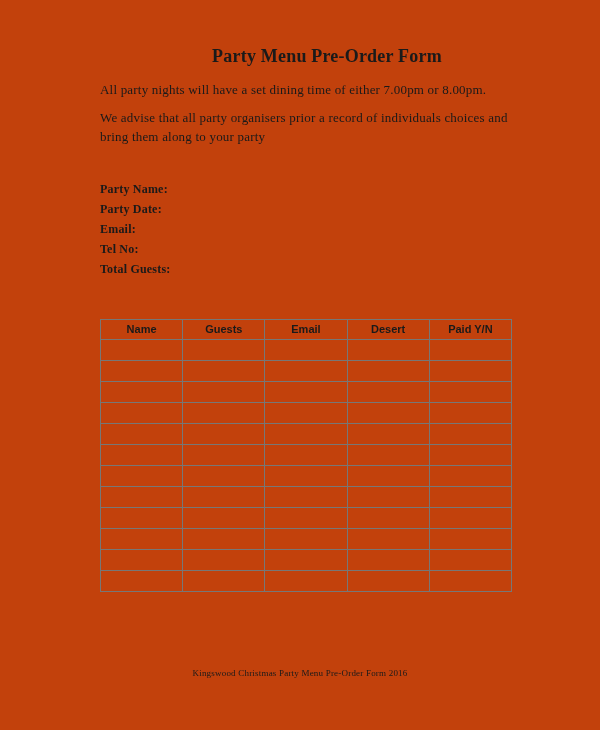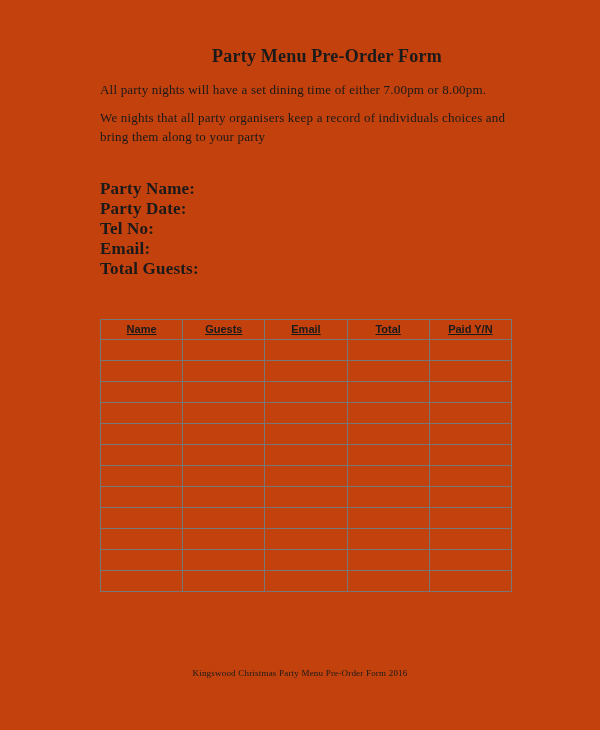--- a/index.html
+++ b/index.html
@@ -34,21 +34,21 @@
   .intro p {
     font-size: 13px;
     line-height: 1.45;
     margin: 0 0 9px 0;
     letter-spacing: 0.2px;
   }
   .fields {
     margin-top: 32px;
   }
   .field-label {
-    font-size: 17px;
+    font-size: 12px;
     font-weight: bold;
     line-height: 20px;
     letter-spacing: 0.2px;
   }
   .table-wrap {
     margin-top: 40px;
   }
   table.preorder {
     border-collapse: collapse;
     width: 412px;
@@ -62,21 +62,20 @@
   }
   table.preorder th {
     height: 20px;
     font-family: "Liberation Sans", "DejaVu Sans", sans-serif;
     font-size: 11px;
     font-weight: bold;
     text-align: center;
     vertical-align: middle;
   }
   table.preorder th .th-text {
-    text-decoration: underline;
   }
   table.preorder td {
     height: 21px;
     font-size: 12px;
   }
   .footer-text {
     position: absolute;
     left: 0;
     top: 668px;
     width: 600px;
@@ -90,39 +89,39 @@
 </head>
 <body>
 
 <div class="page">
   <div class="content">
 
     <h1 class="doc-title">Party Menu Pre-Order Form</h1>
 
     <div class="intro">
       <p>All party nights will have a set dining time of either 7.00pm or 8.00pm.</p>
-      <p>We nights that all party organisers keep a record of individuals choices and bring them along to your party</p>
+      <p>We advise that all party organisers prior a record of individuals choices and bring them along to your party</p>
     </div>
 
     <div class="fields">
       <div class="field-label">Party Name:</div>
       <div class="field-label">Party Date:</div>
+      <div class="field-label">Email:</div>
       <div class="field-label">Tel No:</div>
-      <div class="field-label">Email:</div>
       <div class="field-label">Total Guests:</div>
     </div>
 
     <div class="table-wrap">
       <table class="preorder">
         <thead>
           <tr>
               <th><span class="th-text">Name</span></th>
               <th><span class="th-text">Guests</span></th>
               <th><span class="th-text">Email</span></th>
-              <th><span class="th-text">Total</span></th>
+              <th><span class="th-text">Desert</span></th>
               <th><span class="th-text">Paid Y/N</span></th>
             </tr>
         </thead>
         <tbody>
             <tr>
               <td>&nbsp;</td>
               <td>&nbsp;</td>
               <td>&nbsp;</td>
               <td>&nbsp;</td>
               <td>&nbsp;</td>

